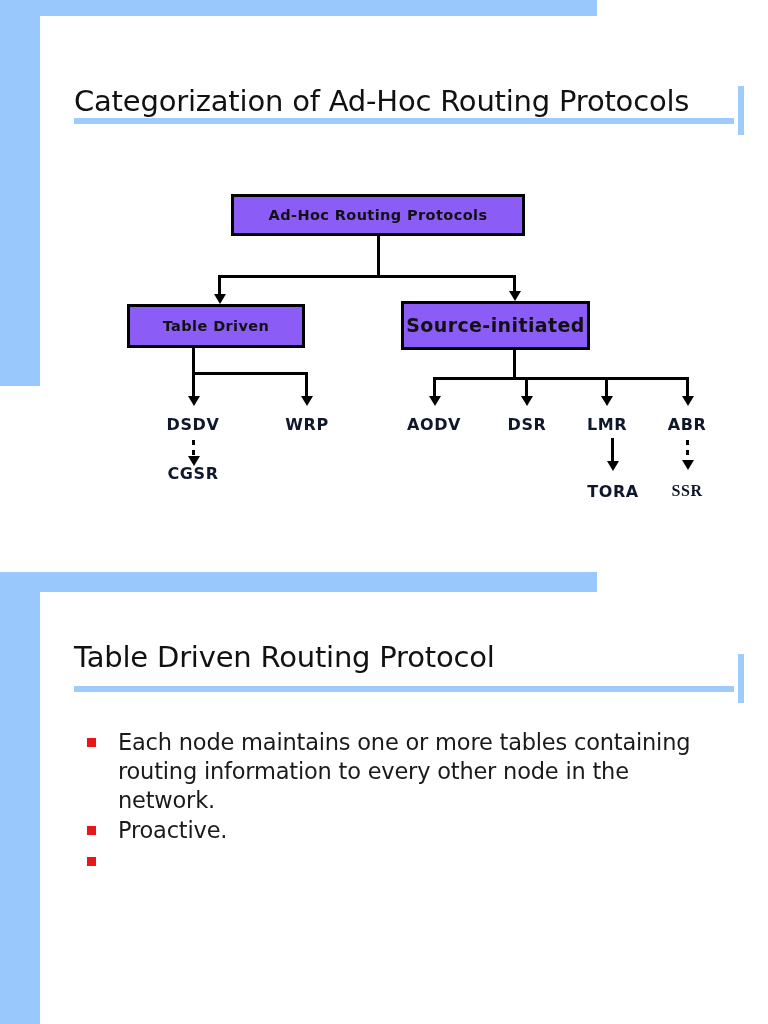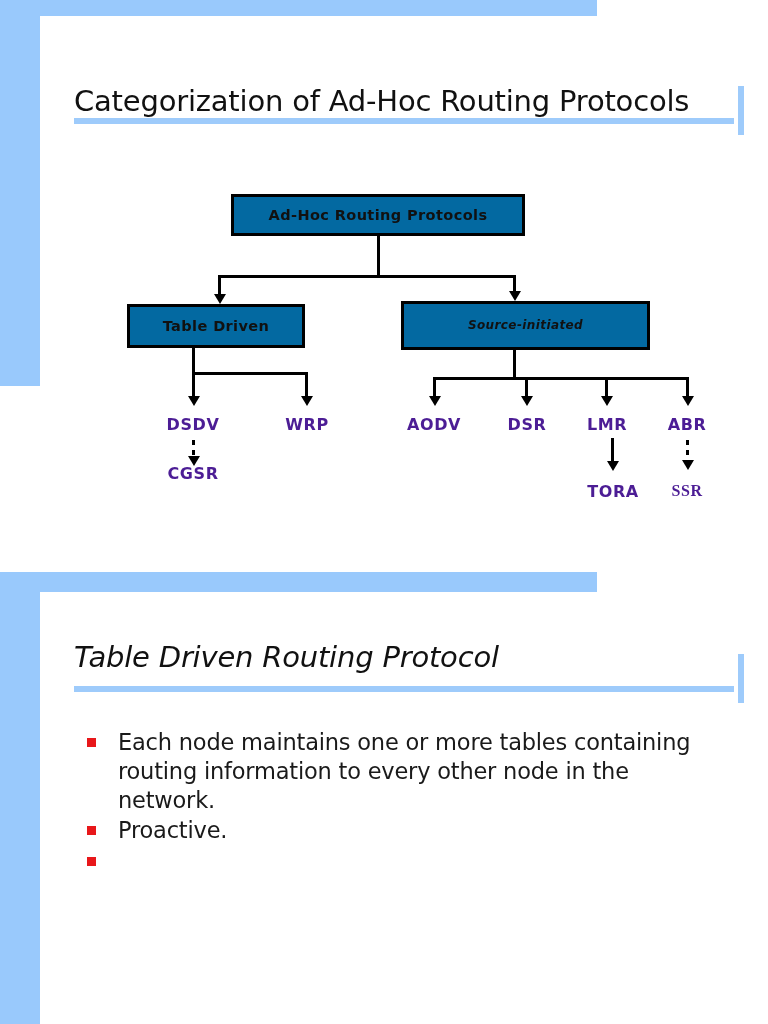--- a/index.html
+++ b/index.html
@@ -27,39 +27,39 @@
   #bot-card      {position:absolute;left:40px;top:20px;width:728px;height:432px;
                   background:#ffffff;border-top-left-radius:42px;}
 
   
   .slide-title{
     position:absolute;left:74px;margin:0;
     font-size:29px;font-weight:400;color:#111111;letter-spacing:-0.2px;
     white-space:nowrap;
   }
   #title-top{top:72px;margin-top:12px;}
-  #title-bottom{top:640px;font-style:italic;}
+  #title-bottom{top:640px;}
   .title-rule{position:absolute;left:74px;height:6px;background:#9ecbfb;}
   #rule-top{top:118px;width:660px;}
   #rule-bottom{top:686px;width:660px;}
   .title-tick{position:absolute;width:6px;height:49px;background:#9ecbfb;}
   #tick-top{left:738px;top:86px;}
   #tick-bottom{left:738px;top:654px;}
 
   
   #diagram{position:absolute;left:0;top:0;width:768px;height:572px;}
   .dnode{
     position:absolute;box-sizing:border-box;border:3px solid #000000;
-    background:#0369a1;display:flex;align-items:center;justify-content:center;
+    background:#8b5cf6;display:flex;align-items:center;justify-content:center;
     text-align:center;font-weight:bold;color:#111111;
     font-family:"DejaVu Sans","Liberation Sans",sans-serif;
     font-size:14.5px;letter-spacing:0.4px;line-height:1.25;
   }
   .dleaf{
-    position:absolute;text-align:center;font-weight:bold;color:#4c1d95;
+    position:absolute;text-align:center;font-weight:bold;color:#0f172a;
     font-family:"DejaVu Sans","Liberation Sans",sans-serif;
     font-size:16px;letter-spacing:0.6px;white-space:nowrap;
     transform:translateX(-50%);
   }
   .ln{position:absolute;background:#000000;}
   .lnv{width:3px;}
   .lnh{height:3px;}
   .arrow{position:absolute;width:0;height:0;
          border-left:6px solid transparent;border-right:6px solid transparent;
          border-top:10px solid #000000;transform:translateX(-50%);}
@@ -102,21 +102,21 @@
     <div class="ln lnh" style="left:218px;top:275px;width:298px;"></div>
 
     <div class="ln lnv" style="left:218px;top:275px;height:22px;"></div>
     <div class="arrow" style="left:219.5px;top:294px;"></div>
 
     <div class="ln lnv" style="left:513px;top:275px;height:19px;"></div>
     <div class="arrow" style="left:514.5px;top:291px;"></div>
 
     <div class="dnode" id="node-table-driven" style="left:127px;top:304px;width:178px;height:44px;">Table Driven</div>
 
-    <div class="dnode" id="node-source-initiated" style="left:401px;top:301px;width:249px;height:49px;font-size:12px;font-style:italic;">
+    <div class="dnode" id="node-source-initiated" style="left:401px;top:301px;width:189px;height:49px;font-size:19px;">
       <span>Source-initiated</span>
         <br>
     </div>
 
     <div class="ln lnv" style="left:192px;top:348px;height:27px;"></div>
     <div class="ln lnh" style="left:192px;top:372px;width:116px;"></div>
     <div class="ln lnv" style="left:192px;top:372px;height:27px;"></div>
     <div class="arrow" style="left:193.5px;top:396px;"></div>
     <div class="ln lnv" style="left:305px;top:372px;height:27px;"></div>
     <div class="arrow" style="left:306.5px;top:396px;"></div>

